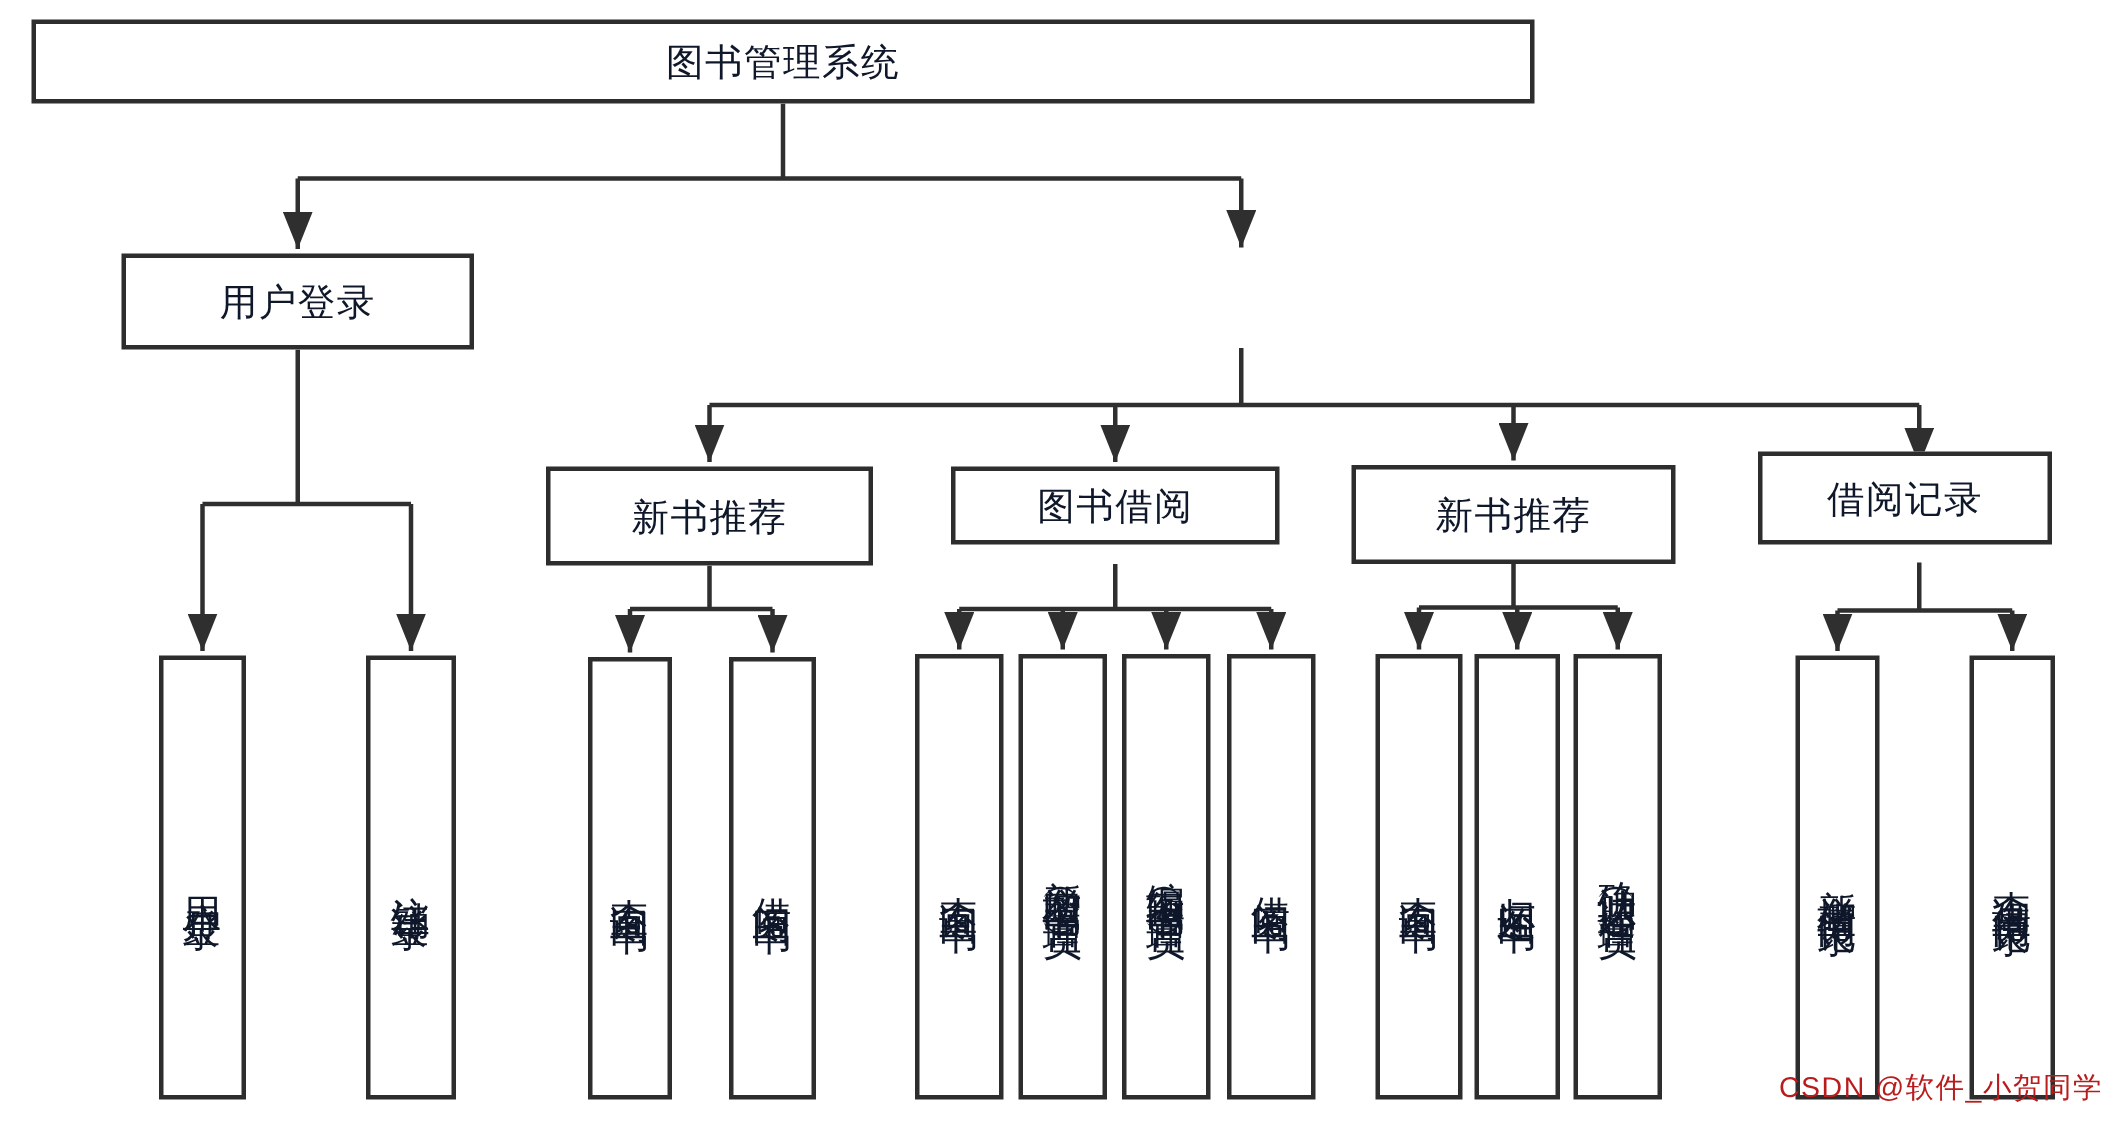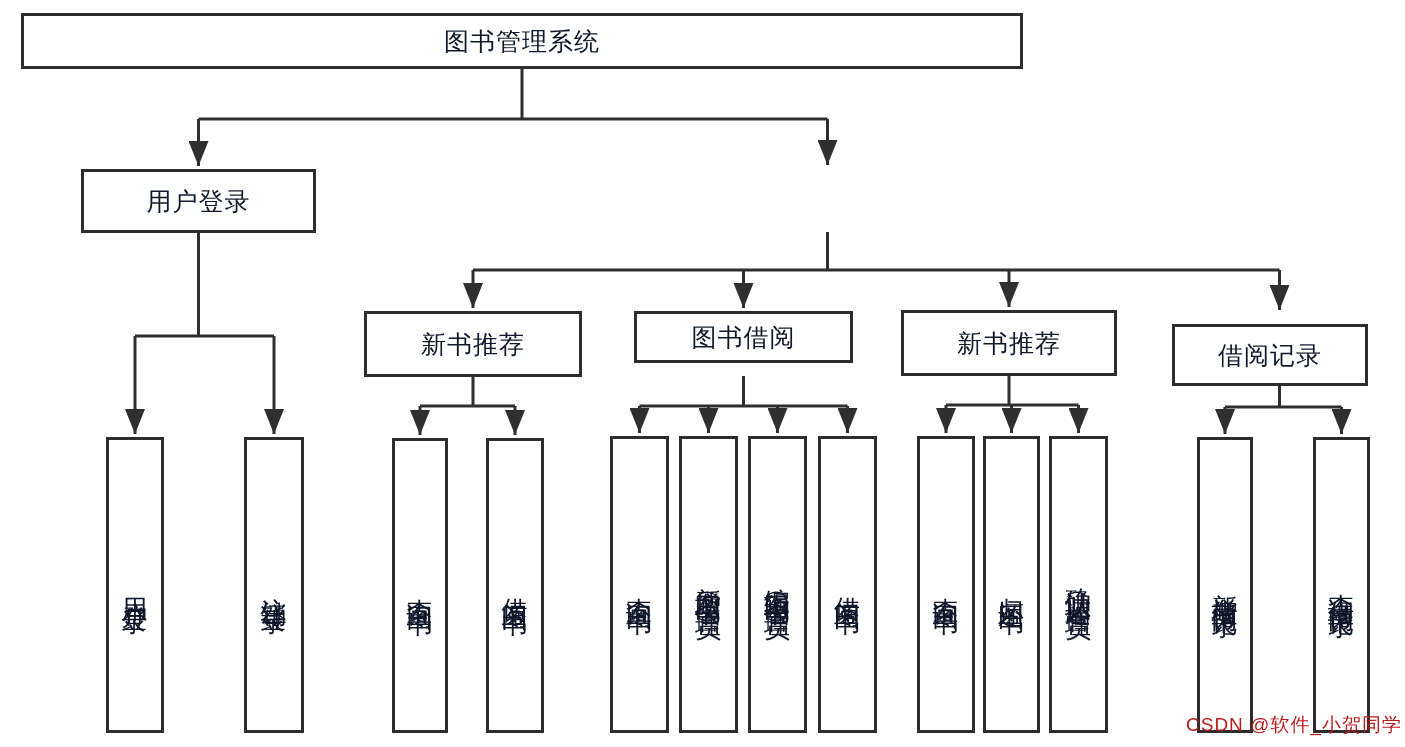--- a/index.html
+++ b/index.html
@@ -78,21 +78,21 @@
 
   <div class="node h" style="left:364px;top:311px;width:218px;height:66px">
     <span>新书推荐</span>
   </div>
   <div class="node h" style="left:634px;top:311px;width:219px;height:52px">
     <span>图书借阅</span>
   </div>
   <div class="node h" style="left:901px;top:310px;width:216px;height:66px">
     <span>新书推荐</span>
   </div>
-  <div class="node h" style="left:1172px;top:324px;width:196px;height:62px">
+  <div class="node h" style="left:1172px;top:301px;width:196px;height:62px">
     <span>借阅记录</span>
   </div>
 
   <div class="node v" style="left:106px;top:437px;width:58px;height:296px">
     <span>用户登录</span>
   </div>
   <div class="node v" style="left:244px;top:437px;width:60px;height:296px">
     <span>注销登录</span>
   </div>
 

